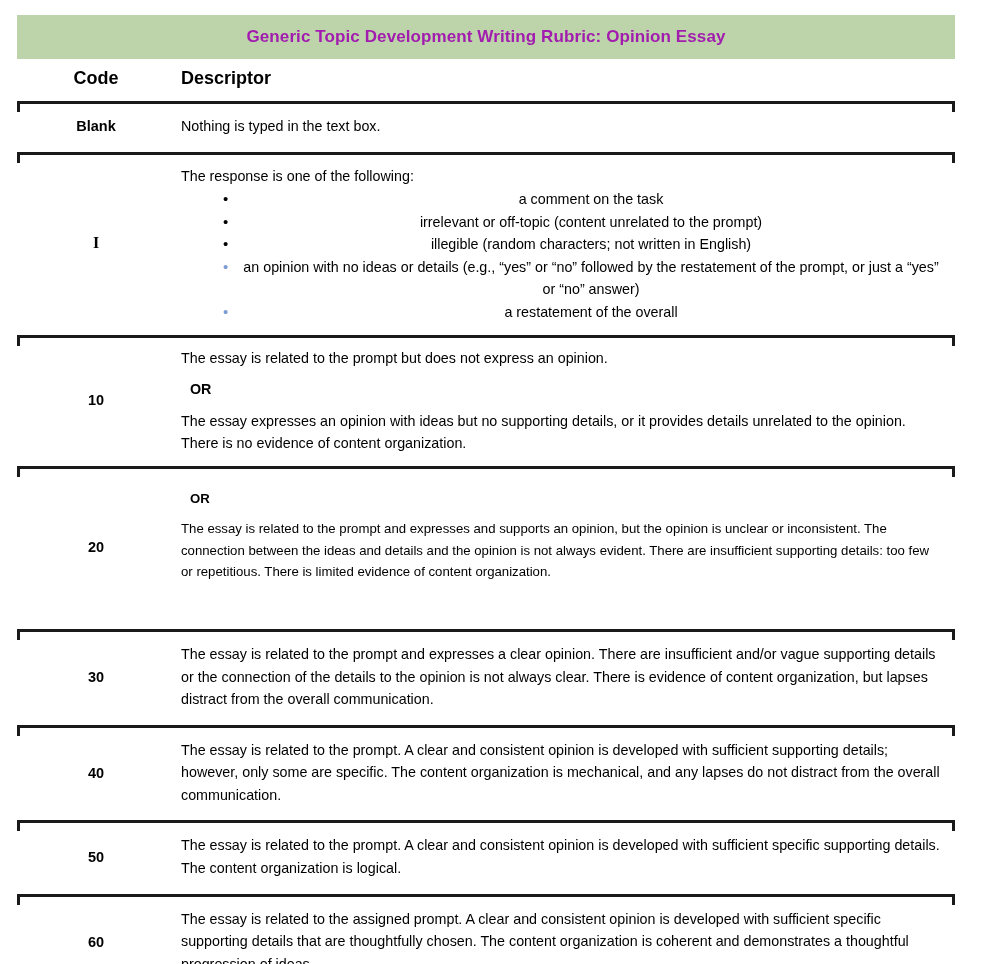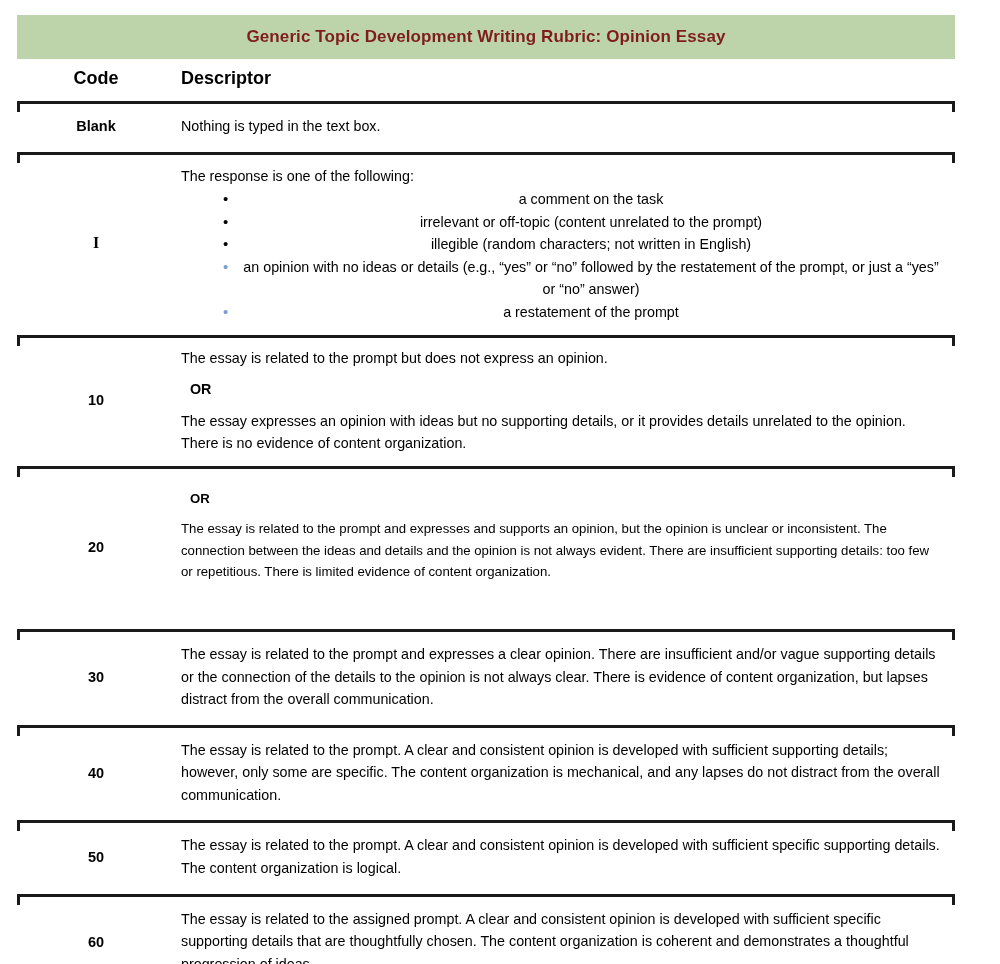--- a/index.html
+++ b/index.html
@@ -31,21 +31,21 @@
     height: 44px;
     background: #bdd4aa;
     display: flex;
     align-items: center;
     justify-content: center;
   }
   .title-text {
     font-size: 17px;
     font-weight: bold;
     letter-spacing: 0.1px;
-    color: #7f1d1d;
+    color: #a21caf;
     text-align: center;
   }
 
   
   .col-head {
     position: absolute;
     top: 68px;
     font-size: 18px;
     font-weight: bold;
   }
@@ -181,21 +181,21 @@
       <span class="tick-l"></span>
       <span class="tick-r"></span>
       <div class="cell-code serif-code">I</div>
       <div class="cell-desc">
         <p class="lead">The response is one of the following:</p>
         <ul class="bullets">
           <li class="blk"><span>a comment on the task</span></li>
           <li class="blk"><span>irrelevant or off-topic (content unrelated to the prompt)</span></li>
           <li class="blk"><span>illegible (random characters; not written in English)</span></li>
           <li class="blu"><span>an opinion with no ideas or details (e.g., “yes” or “no” followed by the restatement of the prompt, or just a “yes” or “no” answer)</span></li>
-          <li class="blu"><span>a restatement of the prompt</span></li>
+          <li class="blu"><span>a restatement of the overall</span></li>
         </ul>
       </div>
     </div>
 
     <div class="row row-10">
       <span class="tick-l"></span>
       <span class="tick-r"></span>
       <div class="cell-code">10</div>
       <div class="cell-desc">
         <p class="lead">The essay is related to the prompt but does not express an opinion.</p>

